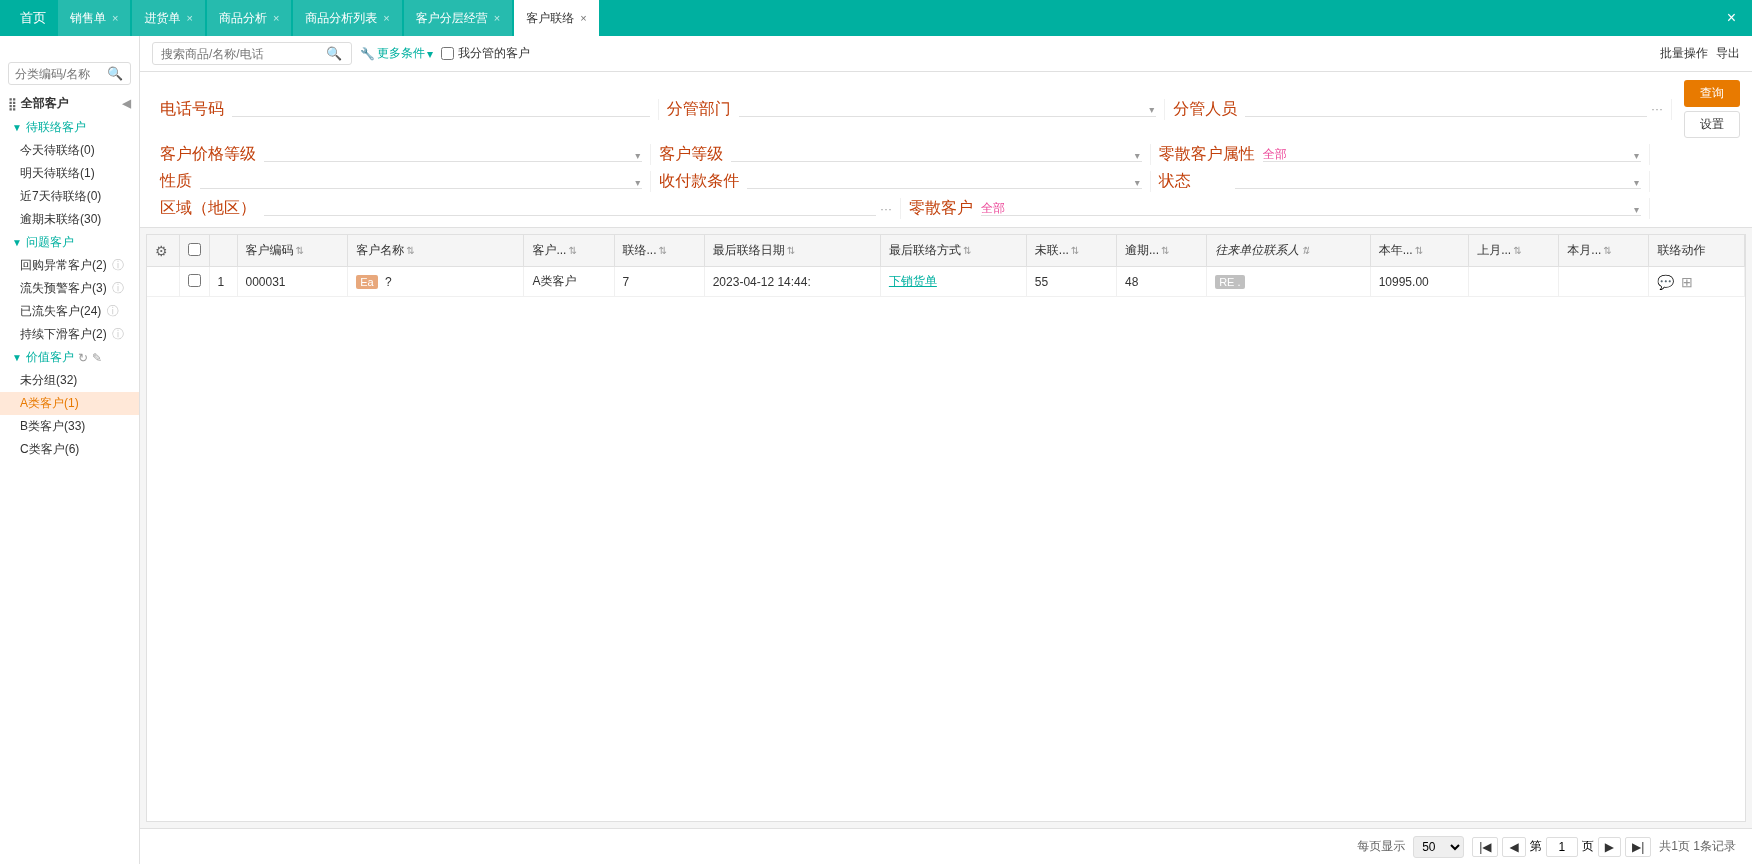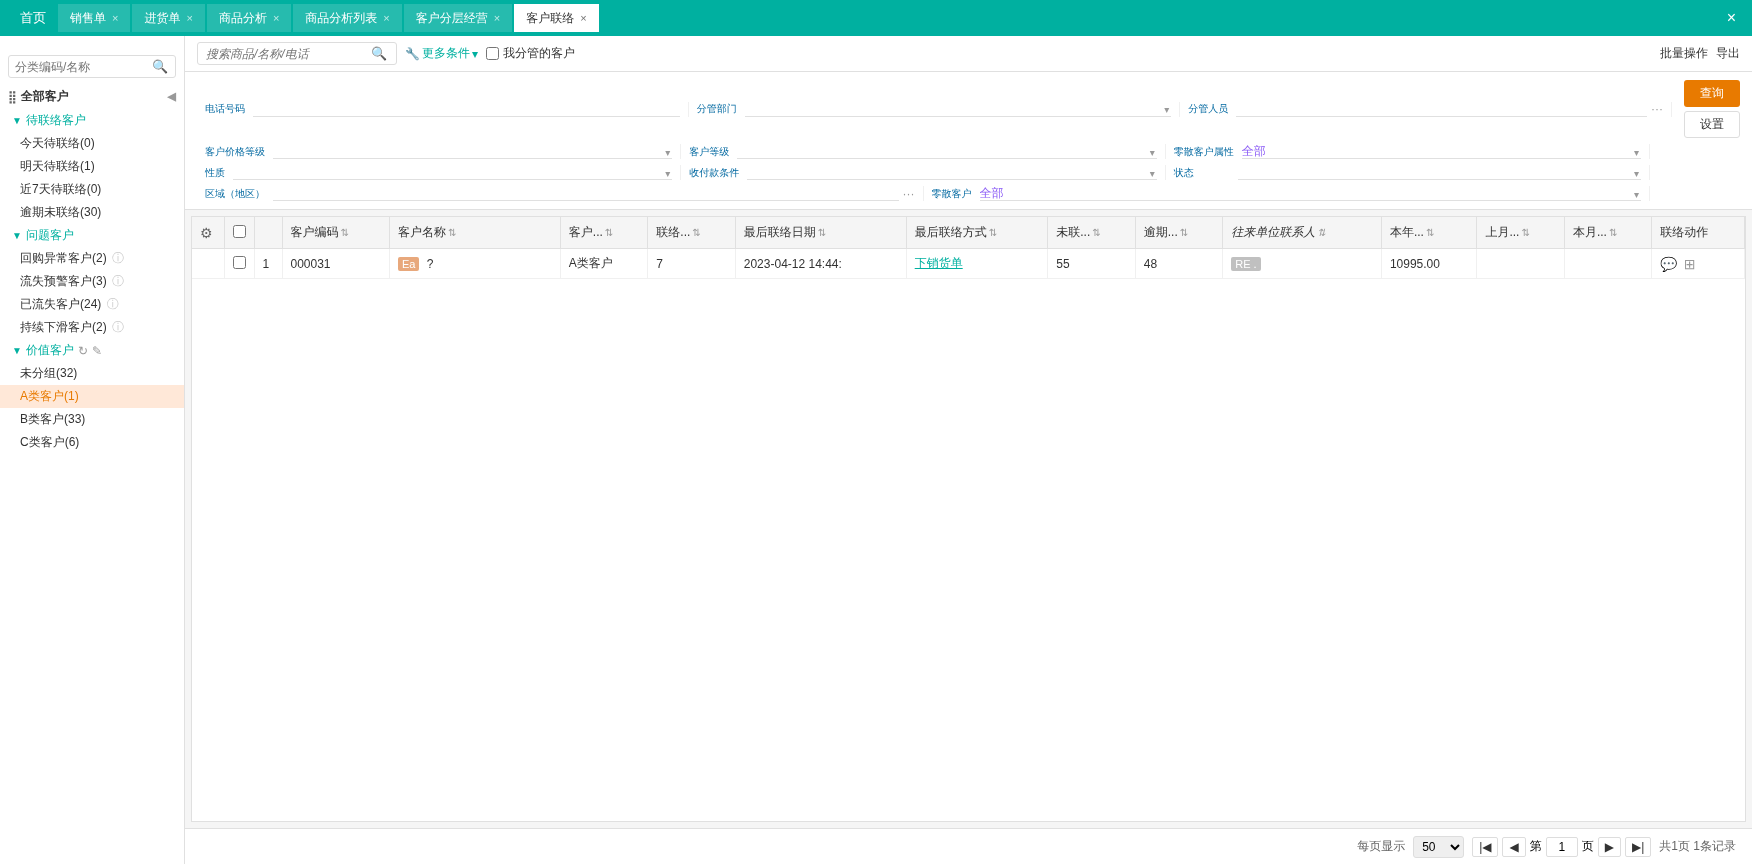--- a/index.html
+++ b/index.html
@@ -8,35 +8,35 @@
     
     .top-nav {
       display: flex; align-items: center; background: #00b0a0; height: 36px; padding: 0 8px;
       color: white; gap: 0;
     }
     .nav-home {
       padding: 0 12px; height: 36px; line-height: 36px; color: white; font-size: 13px; cursor: pointer;
       flex-shrink: 0;
     }
     .nav-tab {
-      display: flex; align-items: center; height: 28px; padding: 0 12px; background: rgba(255,255,255,0.15);
+      display: flex; align-items: center; height: 36px; padding: 0 12px; background: rgba(255,255,255,0.15);
       color: white; font-size: 12px; cursor: pointer; margin-right: 2px; position: relative; white-space: nowrap;
     }
     .nav-tab.active { background: white; color: #333; }
     .nav-tab .close-x { margin-left: 6px; color: inherit; font-size: 11px; opacity: 0.7; }
     .nav-tab.active .close-x { color: #333; }
     .top-nav-close { margin-left: auto; color: white; font-size: 16px; cursor: pointer; padding: 0 8px; }
 
     
     .main-layout { display: flex; height: calc(864px - 36px); }
 
     
     .sidebar {
-      width: 185px; background: white; border-right: 1px solid #e0e0e0; flex-shrink: 0;
-      overflow-y: auto; padding: 15px 0;
+      width: 140px; background: white; border-right: 1px solid #e0e0e0; flex-shrink: 0;
+      overflow-y: auto; padding: 22px 0;
     }
     .sidebar-search {
       display: flex; align-items: center; margin: 4px 8px 6px; border: 1px solid #ddd;
       border-radius: 3px; padding: 3px 6px; background: white;
     }
     .sidebar-search input {
       border: none; outline: none; font-size: 12px; flex: 1; color: #999; width: 90px;
     }
     .sidebar-search .search-icon { color: #00b0a0; font-size: 13px; cursor: pointer; }
 
@@ -64,43 +64,43 @@
 
     
     .filter-bar {
       display: flex; align-items: center; background: white; border-bottom: 1px solid #e0e0e0;
       padding: 6px 12px; gap: 8px; flex-shrink: 0;
     }
     .filter-search {
       display: flex; align-items: center; border: 1px solid #ddd; border-radius: 3px;
       padding: 3px 8px; background: white; width: 200px;
     }
-    .filter-search input { border: none; outline: none; font-size: 12px; flex: 1; color: #999; font-style: italic; }
+    .filter-search input { border: none; outline: none; font-size: 12px; flex: 1; color: #999; }
     .filter-search .si { color: #00b0a0; font-size: 13px; }
     .filter-more { display: flex; align-items: center; color: #00b0a0; cursor: pointer; font-size: 12px; gap: 2px; }
     .filter-checkbox { display: flex; align-items: center; gap: 4px; color: #333; cursor: pointer; }
     .filter-right { margin-left: auto; display: flex; align-items: center; gap: 8px; }
     .filter-right-btn { color: #333; font-size: 12px; cursor: pointer; font-family: Liberation Serif, serif; }
 
     
     .adv-filters {
       background: white; border-bottom: 1px solid #e0e0e0; padding: 8px 12px; flex-shrink: 0;
     }
     .adv-row { display: flex; align-items: center; gap: 0; margin-bottom: 6px; }
     .adv-row:last-child { margin-bottom: 0; }
     .adv-field {
       display: flex; align-items: center; flex: 1; min-width: 0; padding: 0 8px;
       border-right: 1px solid #f0f0f0;
     }
     .adv-field:last-child { border-right: none; }
-    .adv-label { color: #0369a1; font-size: 10px; white-space: nowrap; margin-right: 8px; flex-shrink: 0; }
+    .adv-label { color: #c2410c; font-size: 16px; white-space: nowrap; margin-right: 8px; flex-shrink: 0; }
     .adv-select-wrap { flex: 1; position: relative; display: flex; align-items: center; }
     .adv-select-wrap select {
       width: 100%; border: none; border-bottom: 1px solid #e0e0e0; outline: none; font-size: 12px;
-      color: #8b5cf6; background: transparent; cursor: pointer; appearance: none; padding-right: 16px;
+      color: #ec4899; background: transparent; cursor: pointer; appearance: none; padding-right: 16px;
     }
     .adv-select-wrap .chev { position: absolute; right: 2px; top: 50%; transform: translateY(-50%); color: #999; font-size: 10px; pointer-events: none; }
     .adv-input {
       flex: 1; border: none; border-bottom: 1px solid #e0e0e0; outline: none; font-size: 12px;
       color: #333; background: transparent;
     }
     .adv-ellipsis { color: #999; font-size: 12px; cursor: pointer; margin-left: 4px; }
     .action-btns { display: flex; flex-direction: column; gap: 4px; padding-left: 12px; flex-shrink: 0; }
     .btn-query {
       background: #e87a00; color: white; border: none; border-radius: 3px; padding: 5px 16px;

